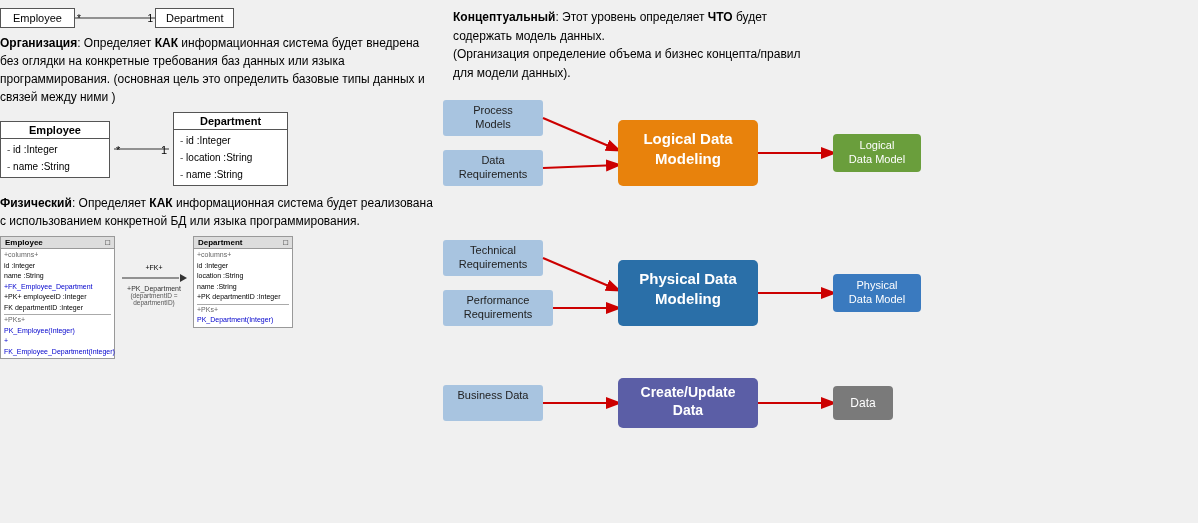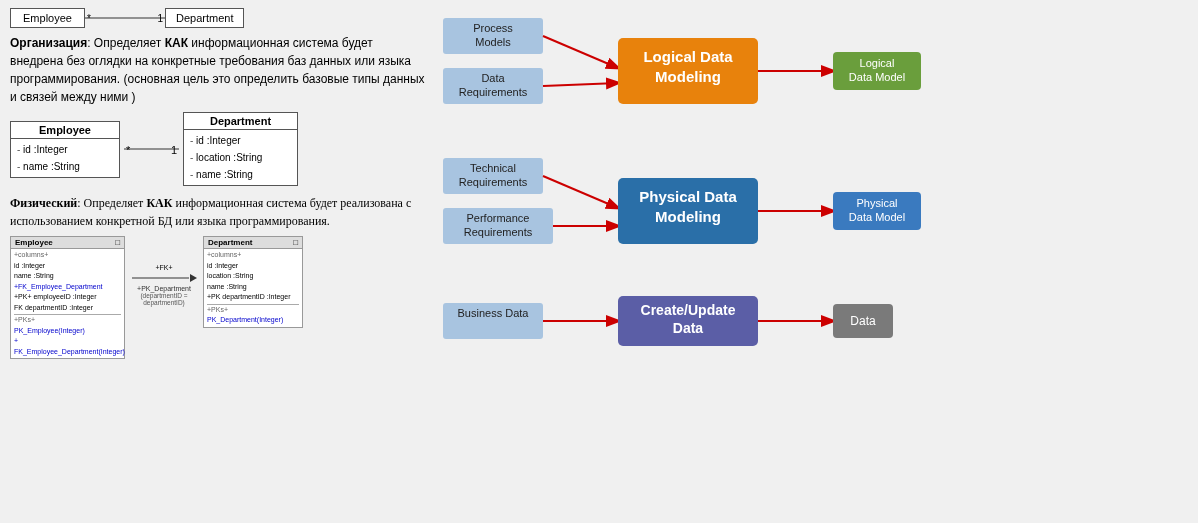--- a/index.html
+++ b/index.html
@@ -11,21 +11,21 @@
       height: 523px;
       overflow: hidden;
       display: flex;
     }
   </style>
 </head>
 <body>
 
 <div style="display:flex; width:1198px; height:523px; background:#f0f0f0; overflow:hidden;">
 
-  <div style="width:435px; padding:8px 10px; flex-shrink:0; overflow:hidden;">
+  <div style="width:435px; padding:8px 0; flex-shrink:0; overflow:hidden;">
 
     <div style="display:flex; align-items:flex-start; gap:10px; margin-bottom:4px;">
       <div style="flex-shrink:0;">
         <div style="display:flex; align-items:center; margin-bottom:2px;">
           <div style="border:1px solid #555; background:white; padding:3px 10px; font-size:11px; min-width:75px; text-align:center;">Employee</div>
           <div style="position:relative; width:80px; height:14px;">
             <div style="position:absolute; top:50%; left:0; right:0; height:1px; background:#333; transform:translateY(-50%);"></div>
             <span style="position:absolute; left:2px; bottom:1px; font-size:10px;">*</span>
             <span style="position:absolute; right:2px; bottom:1px; font-size:10px;">1</span>
           </div>
@@ -54,21 +54,21 @@
       <div style="border:1px solid #555; background:white; font-size:10px; min-width:115px;">
         <div style="background:white; text-align:center; font-weight:bold; padding:2px 4px; border-bottom:1px solid #555; font-size:11px;">Department</div>
         <div style="padding:2px 6px; line-height:1.7;">
           <div><span style="color:#555;">-</span> id :Integer</div>
           <div><span style="color:#555;">-</span> location :String</div>
           <div><span style="color:#555;">-</span> name :String</div>
         </div>
       </div>
     </div>
 
-    <div style="font-size:12px; line-height:1.5; margin-bottom:6px;font-family:Liberation Serif, serif;">
+    <div style="font-size:12px; line-height:1.5; margin-bottom:6px;">
       <span style="font-weight:bold;">Физический</span><span>: Определяет </span><span style="font-weight:bold;">КАК</span><span> информационная система будет реализована с использованием конкретной БД или языка программирования.</span>
     </div>
 
     <div style="display:flex; align-items:flex-start; gap:4px;">
 
       <div style="border:1px solid #999; background:white; font-size:7px; min-width:108px; max-width:115px;">
         <div style="background:#ddd; text-align:center; font-weight:bold; padding:1px 4px; border-bottom:1px solid #999; font-size:8px; display:flex; justify-content:space-between;">
           <span>Employee</span>
           <span>□</span>
         </div>
@@ -109,20 +109,23 @@
           <div style="border-top:1px solid #aaa; margin-top:1px; color:#666;">+PKs+</div>
           <div style="color:#0000cc;">PK_Department(Integer)</div>
         </div>
       </div>
     </div>
 
   </div>
 
   <div style="flex:1; padding:8px 8px; display:flex; flex-direction:column; overflow:hidden;">
 
+    <div style="font-size:12px; line-height:1.55; margin-bottom:8px; max-width:380px; align-self:flex-start; padding-left:10px;">
+      <span style="font-weight:bold;">Концептуальный</span><span>: Этот уровень определяет </span><span style="font-weight:bold;">ЧТО</span><span> будет содержать модель данных.<br>(Организация определение объема и бизнес концепта/правил для модели данных).</span>
+    </div>
 
     <div style="flex:1; position:relative;">
       <svg width="760" height="360" viewBox="0 0 760 360">
 
         <rect x="0" y="10" width="100" height="36" rx="3" fill="#a8c4e0"></rect>
         <text x="50" y="24" text-anchor="middle" font-size="11" fill="#222" font-family="Arial">Process</text>
         <text x="50" y="38" text-anchor="middle" font-size="11" fill="#222" font-family="Arial">Models</text>
 
         <line x1="100" y1="28" x2="175" y2="60" stroke="#cc0000" stroke-width="2" marker-end="url(#arrow-red)"></line>
 

